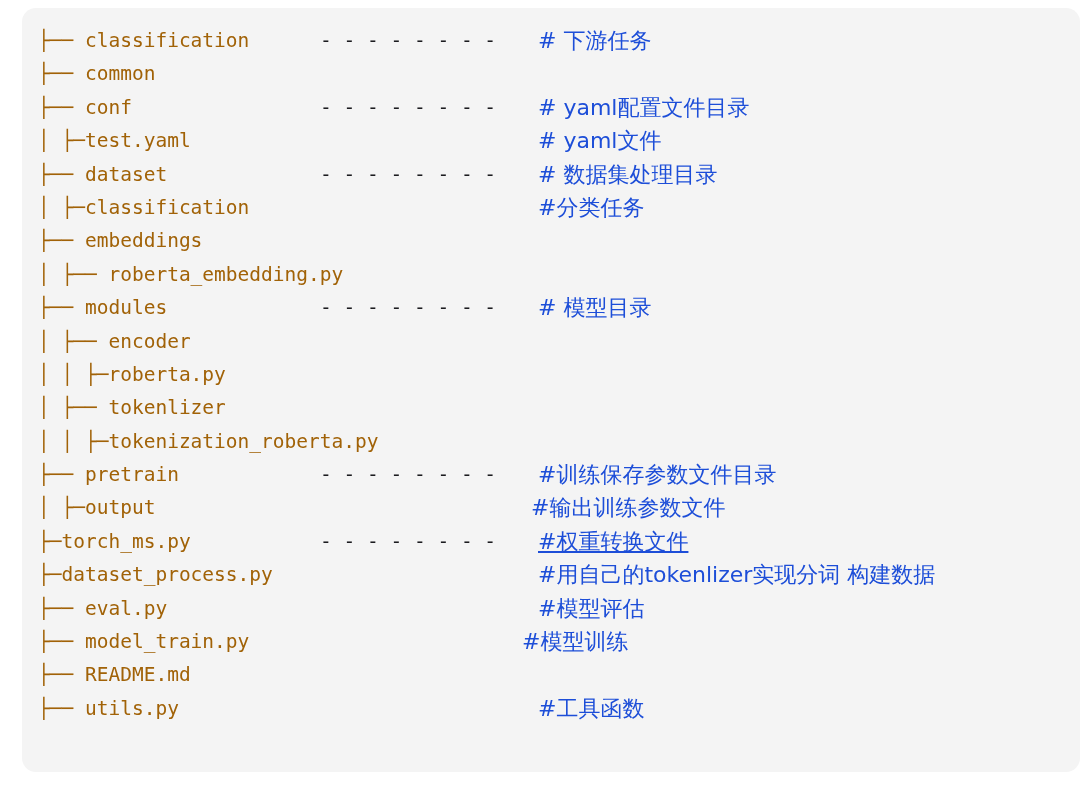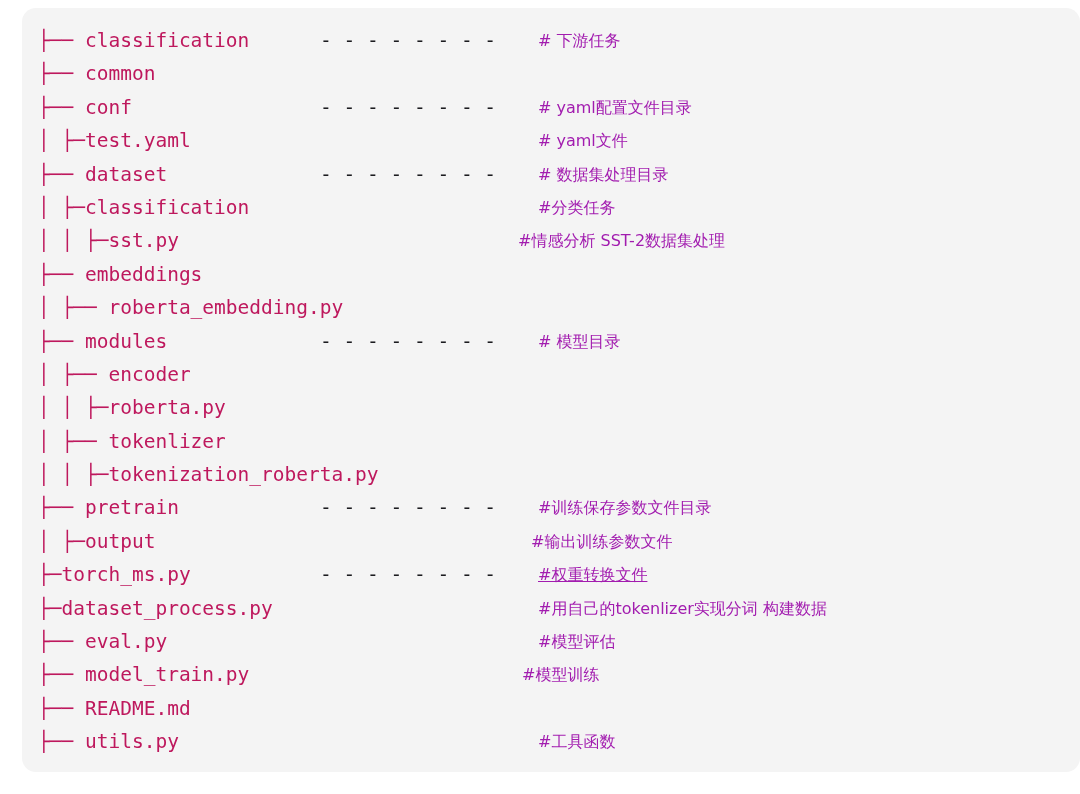--- a/index.html
+++ b/index.html
@@ -38,59 +38,58 @@
     color: #1b1b1f;
     letter-spacing: 0px;
   }
 
   
   .col-name {
     font-family: "DejaVu Sans Mono", "Liberation Mono", monospace;
     white-space: pre;
     flex: 0 0 auto;
     font-size: 19.5px;
-    color: #be185d;
+    color: #a16207;
   }
 
   
   .col-dash {
     position: absolute;
     left: 282px;
     font-family: "DejaVu Sans Mono", "Liberation Mono", monospace;
     font-size: 19.5px;
     color: #1b1b1f;
     white-space: pre;
   }
 
   
   .col-comment {
     position: absolute;
     font-family: "DejaVu Sans", "Liberation Sans", sans-serif;
-    font-size: 16px;
-    color: #a21caf;
+    font-size: 22px;
+    color: #1d4ed8;
     white-space: pre;
   }
 
   .row-wrap {
     position: relative;
     height: 33.4px;
   }
 </style>
 </head>
 <body>
 
 <div id="tree-panel">
   <div id="tree-body">
       <div class="tree-line row-wrap"><span class="col-name">├── classification</span><span class="col-dash">- - - - - - - -</span><span class="col-comment" style="left: 500px;"># 下游任务</span></div>
       <div class="tree-line row-wrap"><span class="col-name">├── common</span></div>
       <div class="tree-line row-wrap"><span class="col-name">├── conf</span><span class="col-dash">- - - - - - - -</span><span class="col-comment" style="left: 500px;"># yaml配置文件目录</span></div>
       <div class="tree-line row-wrap"><span class="col-name">│ ├─test.yaml</span><span class="col-comment" style="left: 500px;"># yaml文件</span></div>
       <div class="tree-line row-wrap"><span class="col-name">├── dataset</span><span class="col-dash">- - - - - - - -</span><span class="col-comment" style="left: 500px;"># 数据集处理目录</span></div>
       <div class="tree-line row-wrap"><span class="col-name">│ ├─classification</span><span class="col-comment" style="left: 500px;">#分类任务</span></div>
-      <div class="tree-line row-wrap"><span class="col-name">│ │ ├─sst.py</span><span class="col-comment" style="left: 480px;">#情感分析 SST-2数据集处理</span></div>
       <div class="tree-line row-wrap"><span class="col-name">├── embeddings</span></div>
       <div class="tree-line row-wrap"><span class="col-name">│ ├── roberta_embedding.py</span></div>
       <div class="tree-line row-wrap"><span class="col-name">├── modules</span><span class="col-dash">- - - - - - - -</span><span class="col-comment" style="left: 500px;"># 模型目录</span></div>
       <div class="tree-line row-wrap"><span class="col-name">│ ├── encoder</span></div>
       <div class="tree-line row-wrap"><span class="col-name">│ │ ├─roberta.py</span></div>
       <div class="tree-line row-wrap"><span class="col-name">│ ├── tokenlizer</span></div>
       <div class="tree-line row-wrap"><span class="col-name">│ │ ├─tokenization_roberta.py</span></div>
       <div class="tree-line row-wrap"><span class="col-name">├── pretrain</span><span class="col-dash">- - - - - - - -</span><span class="col-comment" style="left: 500px;">#训练保存参数文件目录</span></div>
       <div class="tree-line row-wrap"><span class="col-name">│ ├─output</span><span class="col-comment" style="left: 493px;">#输出训练参数文件</span></div>
       <div class="tree-line row-wrap"><span class="col-name">├─torch_ms.py</span><span class="col-dash">- - - - - - - -</span><span class="col-comment" style="left: 500px; text-decoration: underline;">#权重转换文件</span></div>

